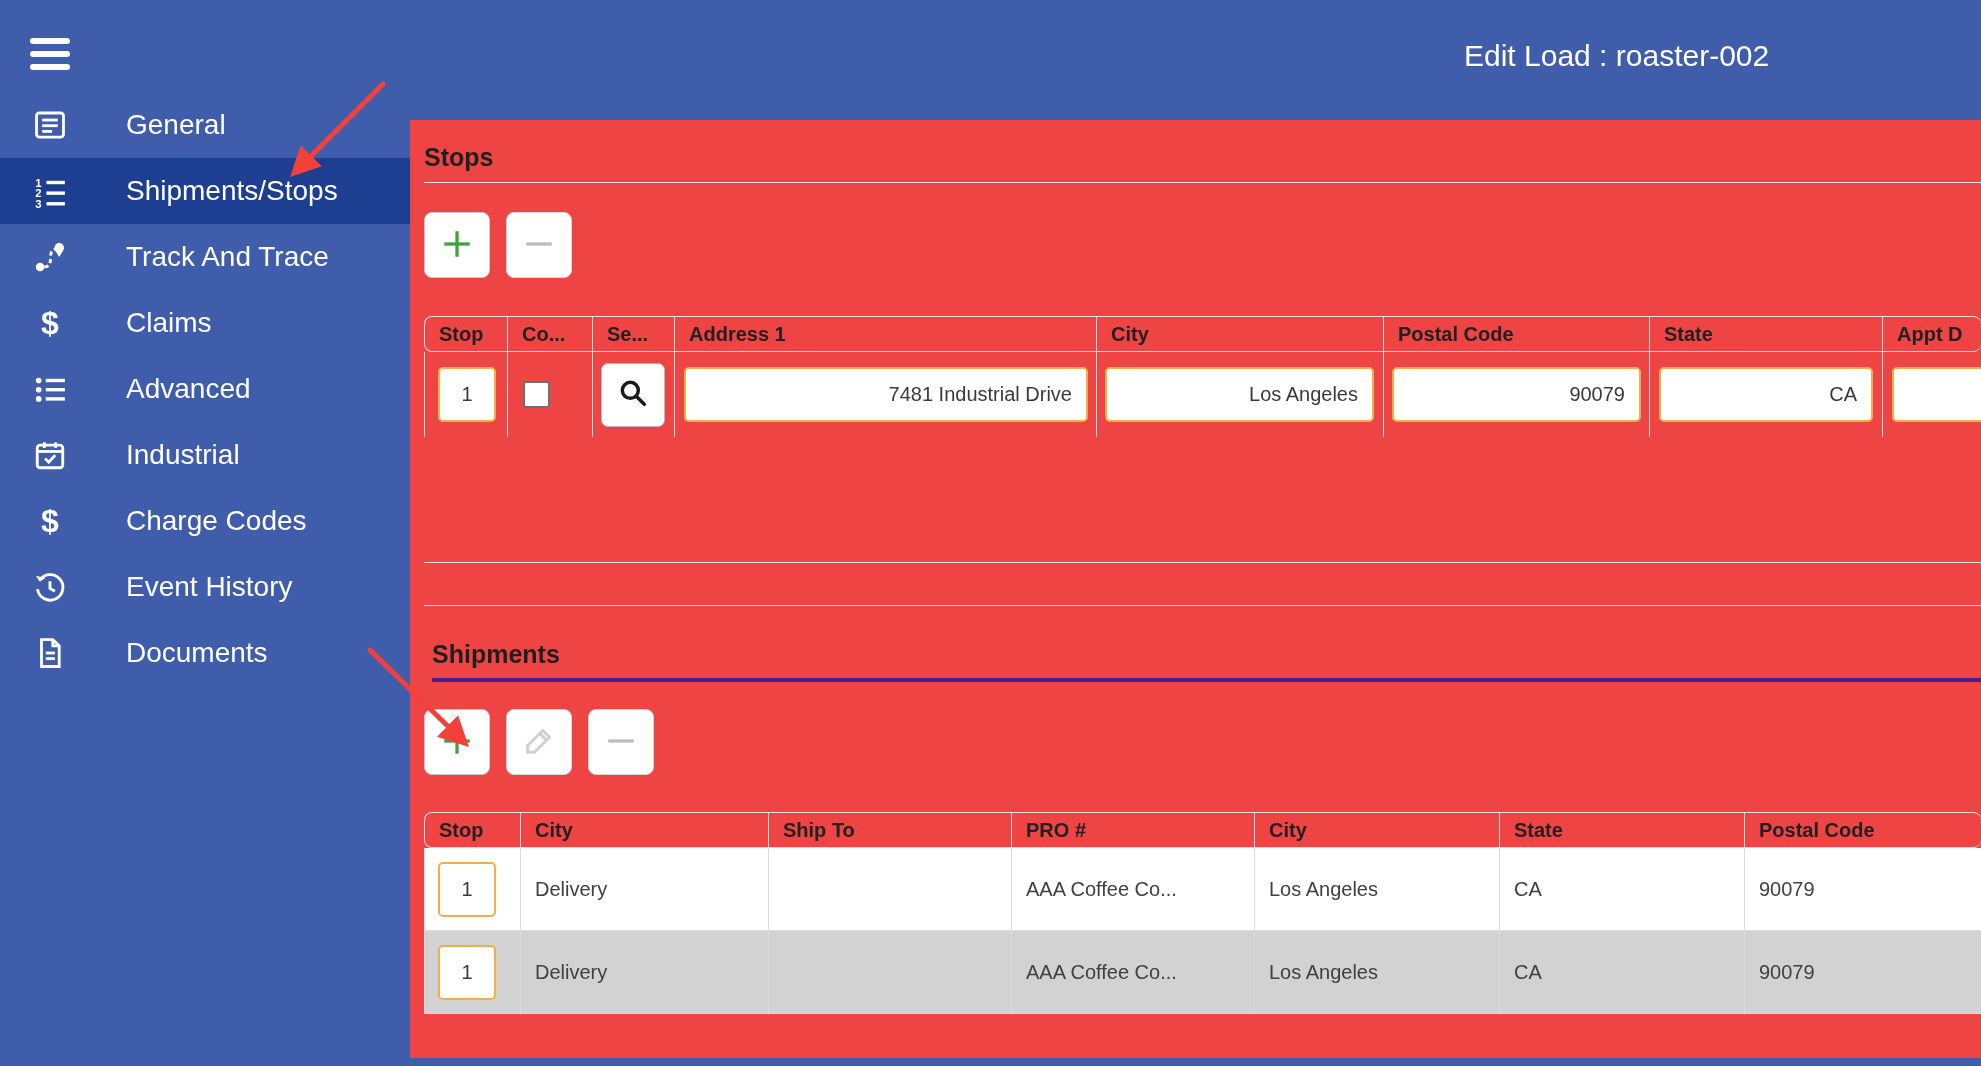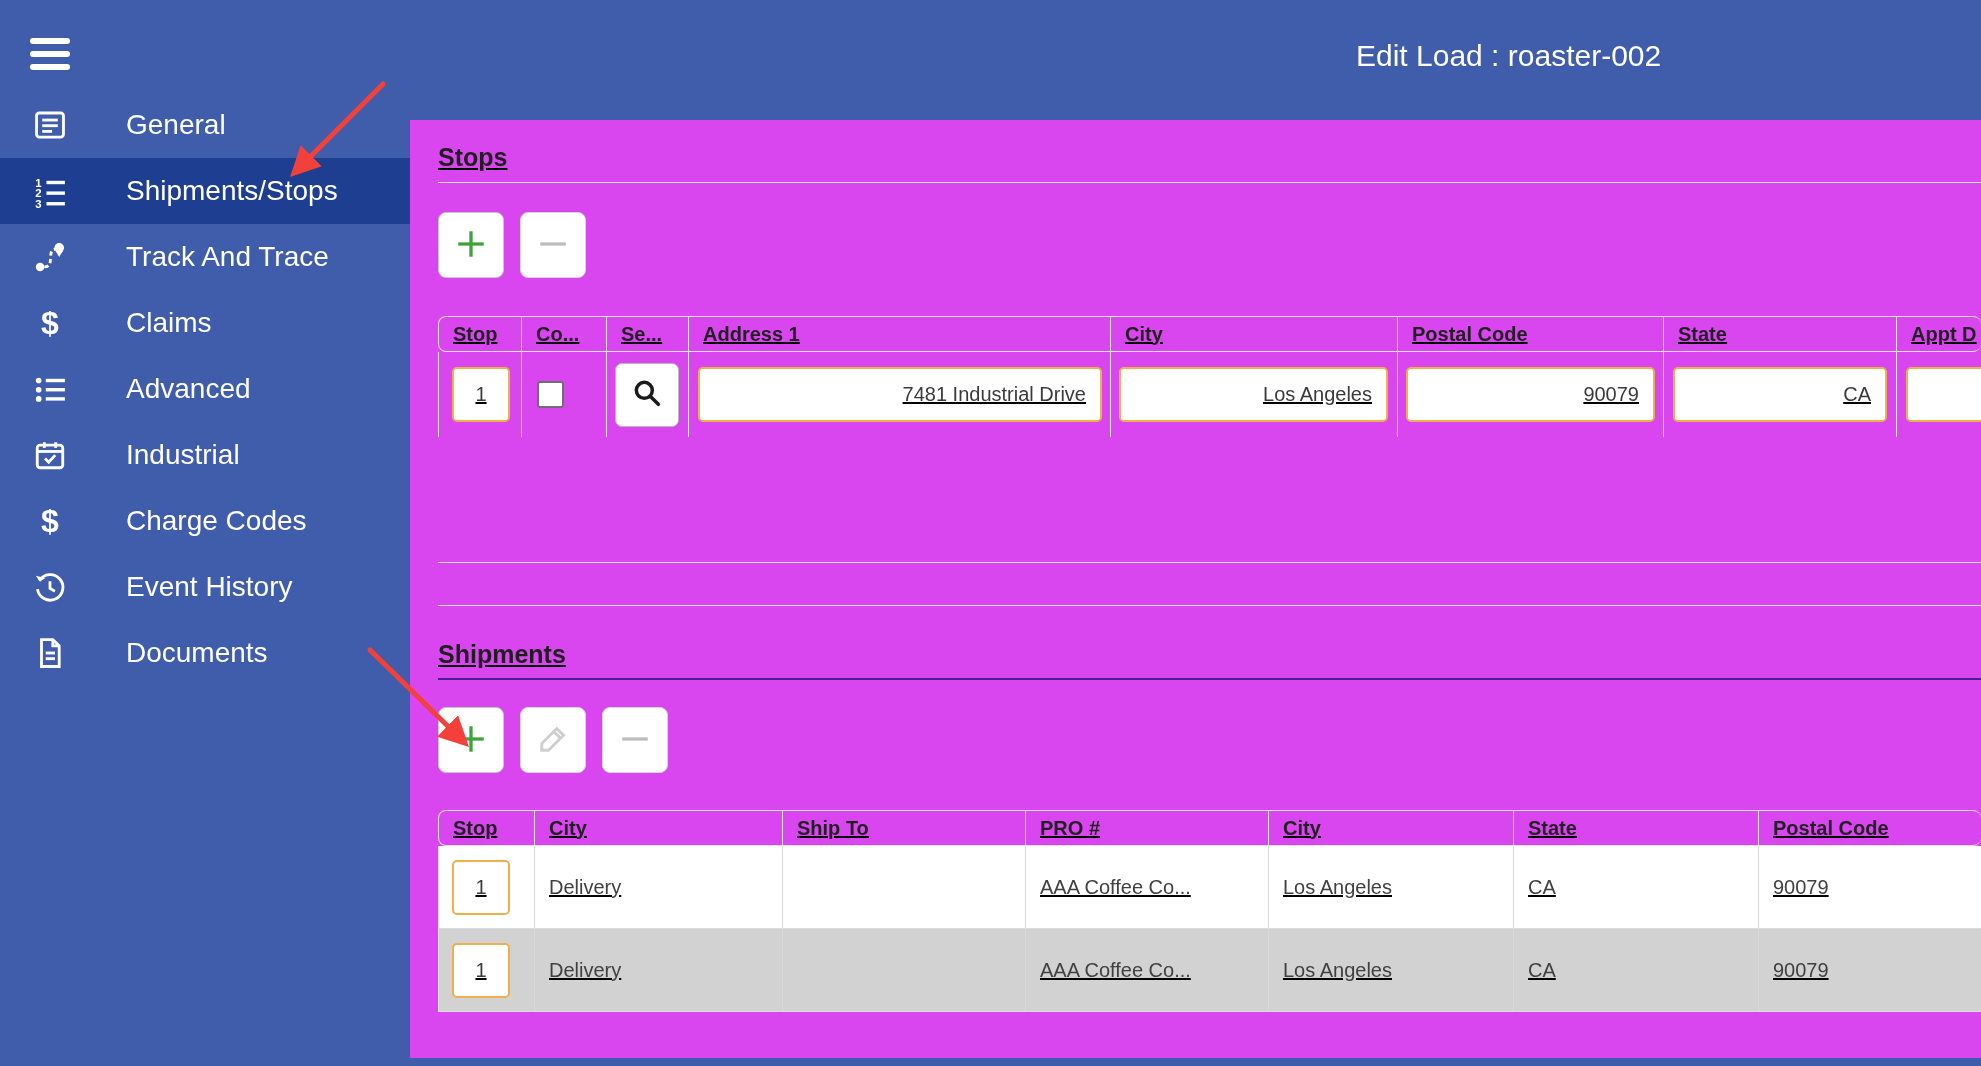--- a/index.html
+++ b/index.html
@@ -26,35 +26,35 @@
     gap: 35px;
   }
   .nav-item.selected { background: #1d3e91; }
   .nav-icon { width: 40px; height: 40px; display: flex; align-items: center; justify-content: center; flex: none; }
   .nav-icon svg { width: 34px; height: 34px; }
   .nav-label { margin-left: 21px; font-size: 28px; font-weight: 400; color: #fff; white-space: nowrap; }
   .dollar-glyph { font-size: 32px; font-weight: 700; color: #fff; }
 
   
   .app-title {
-    position: absolute; left: 1356px; top: 39px; z-index: 1;
+    position: absolute; left: 1464px; top: 39px; z-index: 1;
     color: #fff; font-size: 30px; font-weight: 500; white-space: nowrap;
   }
 
   
   .main-panel {
     position: absolute; left: 410px; top: 120px; right: 0; bottom: 8px;
-    background: #d946ef; padding-left: 28px; overflow: hidden; z-index: 1; text-decoration: underline;
+    background: #ef4444; padding-left: 14px; overflow: hidden; z-index: 1;
   }
   .section-title {
     font-size: 25px; font-weight: 700; color: #1f1f1f;
   }
   .stops-title-wrap { padding: 23px 0 10px; border-bottom: 1px solid #e4e4e4; }
   .ship-section { border-top: 1px solid #e0e0e0; margin-top: 42px; }
-  .ship-title-wrap { padding: 34px 0 9px; border-bottom: 2px solid #4c1d95; }
+  .ship-title-wrap { padding: 34px 0 9px; border-bottom: 4px solid #4c1d95; margin-left: 8px; }
 
   .toolbar { display: flex; align-items: center; }
   .stops-toolbar { margin: 29px 0 38px; }
   .ship-toolbar { margin: 27px 0 37px; }
   .tb-btn {
     width: 66px; height: 66px; background: #fff;
     border: 1px solid #c8c8c8; border-radius: 8px;
     display: inline-flex; align-items: center; justify-content: center;
     margin-right: 16px; cursor: pointer;
   }

